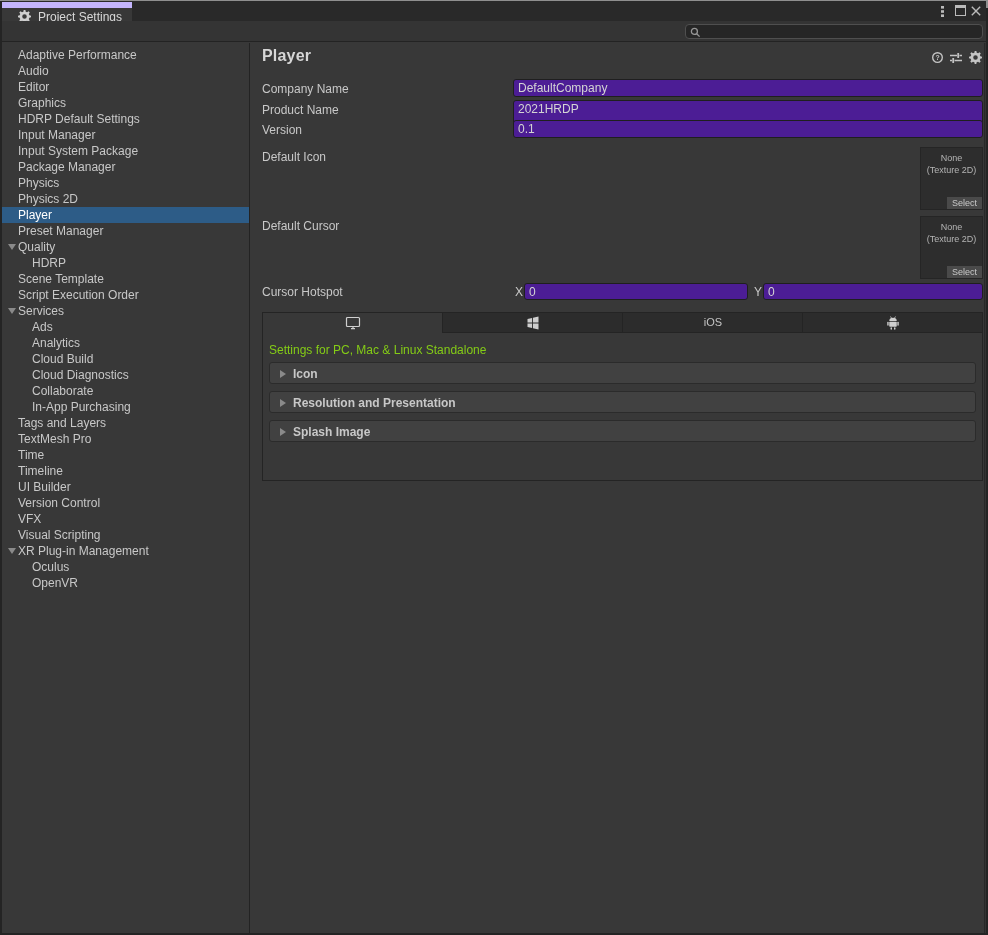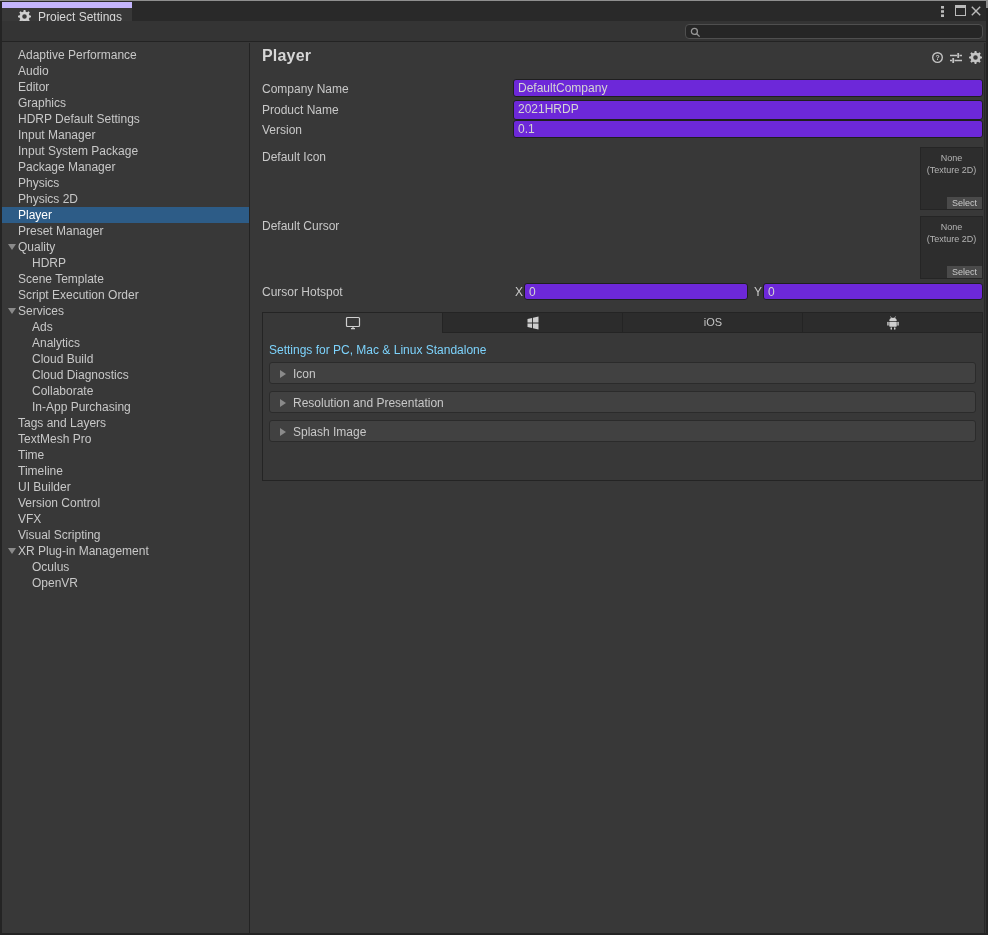--- a/index.html
+++ b/index.html
@@ -24,33 +24,33 @@
 .sitem.sel{background:#2D5C87;color:#FFFFFF}
 .tri{position:absolute;left:6px;top:5px;width:0;height:0;border-left:4.5px solid transparent;border-right:4.5px solid transparent;border-top:6px solid #8A8A8A}
 
 #content{position:absolute;left:250px;top:43px;width:734px;height:890px;background:#383838}
 #scrollcol{position:absolute;left:984px;top:43px;width:4px;height:890px;background:#333333;border-left:1px solid #282828}
 #rightedge{position:absolute;left:986px;top:0px;width:2px;height:935px;background:#242424}
 #bottomedge{position:absolute;left:0px;top:933px;width:988px;height:2px;background:#242424}
 #leftedge{position:absolute;left:0px;top:0px;width:2px;height:935px;background:#242424}
 h1.title{position:absolute;left:12px;top:4px;font-size:16px;font-weight:bold;color:#D6D6D6;letter-spacing:0.2px}
 .label{position:absolute;font-size:12px;color:#C8C8C8}
-.field{position:absolute;background:#6d28d9;border:1px solid #1F1F1F;border-radius:3px;font-size:12px;color:#D4D4D4;line-height:16px;padding-left:4px}
+.field{position:absolute;background:#4c1d95;border:1px solid #1F1F1F;border-radius:3px;font-size:12px;color:#D4D4D4;line-height:16px;padding-left:4px}
 
 .texbox{position:absolute;width:63px;height:63px;background:#2D2D2D;border:1px solid #252525;text-align:center}
 .texbox .none{font-size:9px;color:#B4B4B4;padding-top:4px;line-height:12px}
 .texbox .selectbtn{position:absolute;right:0px;bottom:0px;width:35px;height:12px;background:#4A4A4A;color:#C8C8C8;font-size:9px;line-height:12px;text-align:center}
 
 #platbox{position:absolute;left:12px;top:269px;width:721px;height:169px;border:1px solid #242424;background:#383838}
 .ptab{position:absolute;top:0;height:20px;background:#2C2C2C;border-right:1px solid #242424}
 .ptab.on{background:#383838;border-bottom:none}
-.settingsfor{position:absolute;left:19px;top:300px;font-size:12px;color:#7dd3fc}
+.settingsfor{position:absolute;left:19px;top:300px;font-size:12px;color:#84cc16}
 .fold{position:absolute;left:19px;width:707px;height:22px;background:#414141;border:1px solid #2B2B2B;border-radius:3px}
 .fold .ftri{position:absolute;left:10px;top:6.5px;width:0;height:0;border-top:4.5px solid transparent;border-bottom:4.5px solid transparent;border-left:6px solid #8A8A8A}
-.fold .ftext{position:absolute;left:23px;top:4px;font-size:12px;font-weight:normal;color:#C8C8C8}
+.fold .ftext{position:absolute;left:23px;top:4px;font-size:12px;font-weight:bold;color:#C8C8C8}
 </style>
 </head>
 <body>
 
 <div id="titlebar"></div>
 <div id="tab">
   <svg style="position:absolute;left:16px;top:2px" width="13" height="13" viewBox="0 0 16 16">
       <path fill="#CFCFCF" d="M8 0l1.1 0 .4 2.1a6 6 0 0 1 1.7.7l1.8-1.2 1.5 1.5-1.2 1.8a6 6 0 0 1 .7 1.7L16 7v2l-2.1.4a6 6 0 0 1-.7 1.7l1.2 1.8-1.5 1.5-1.8-1.2a6 6 0 0 1-1.7.7L9 16H7l-.4-2.1a6 6 0 0 1-1.7-.7l-1.8 1.2-1.5-1.5 1.2-1.8a6 6 0 0 1-.7-1.7L0 9V7l2.1-.4a6 6 0 0 1 .7-1.7L1.6 3.1l1.5-1.5 1.8 1.2a6 6 0 0 1 1.7-.7L7 0z M8 5.2A2.8 2.8 0 1 0 8 10.8 2.8 2.8 0 1 0 8 5.2z" fill-rule="evenodd"></path>
     </svg>
   <span class="tabtext">Project Settings</span>
@@ -196,21 +196,21 @@
   <svg style="position:absolute;left:700px;top:9px" width="12" height="12" viewBox="0 0 12 12">
       <path d="M0 3.5 H7 M9.5 3.5 H12 M0 8.5 H2 M4.5 8.5 H12" stroke="#C4C4C4" stroke-width="1.6"></path>
       <path d="M8.2 1 V6 M3.2 6 V11" stroke="#C4C4C4" stroke-width="1.8"></path>
     </svg>
   <svg style="position:absolute;left:719px;top:8px" width="13" height="13" viewBox="0 0 16 16">
       <path fill="#C4C4C4" d="M8 0l1.1 0 .4 2.1a6 6 0 0 1 1.7.7l1.8-1.2 1.5 1.5-1.2 1.8a6 6 0 0 1 .7 1.7L16 7v2l-2.1.4a6 6 0 0 1-.7 1.7l1.2 1.8-1.5 1.5-1.8-1.2a6 6 0 0 1-1.7.7L9 16H7l-.4-2.1a6 6 0 0 1-1.7-.7l-1.8 1.2-1.5-1.5 1.2-1.8a6 6 0 0 1-.7-1.7L0 9V7l2.1-.4a6 6 0 0 1 .7-1.7L1.6 3.1l1.5-1.5 1.8 1.2a6 6 0 0 1 1.7-.7L7 0z M8 5.2A2.8 2.8 0 1 0 8 10.8 2.8 2.8 0 1 0 8 5.2z" fill-rule="evenodd"></path>
     </svg>
   <div class="label" style="left:12px;top:39px">Company Name</div>
   <div class="field" style="left:263px;top:36px;width:470px;height:18px">DefaultCompany</div>
   <div class="label" style="left:12px;top:60px">Product Name</div>
-  <div class="field" style="left:263px;top:57px;width:470px;height:20px">2021HRDP</div>
+  <div class="field" style="left:263px;top:57px;width:470px;height:36px">2021HRDP</div>
   <div class="label" style="left:12px;top:80px">Version</div>
   <div class="field" style="left:263px;top:77px;width:470px;height:18px">0.1</div>
 
   <div class="label" style="left:12px;top:107px">Default Icon</div>
   <div class="texbox" style="left:670px;top:104px">
     <div class="none">None<br>(Texture 2D)</div>
     <div class="selectbtn">Select</div>
   </div>
   <div class="label" style="left:12px;top:176px">Default Cursor</div>
   <div class="texbox" style="left:670px;top:173px">

